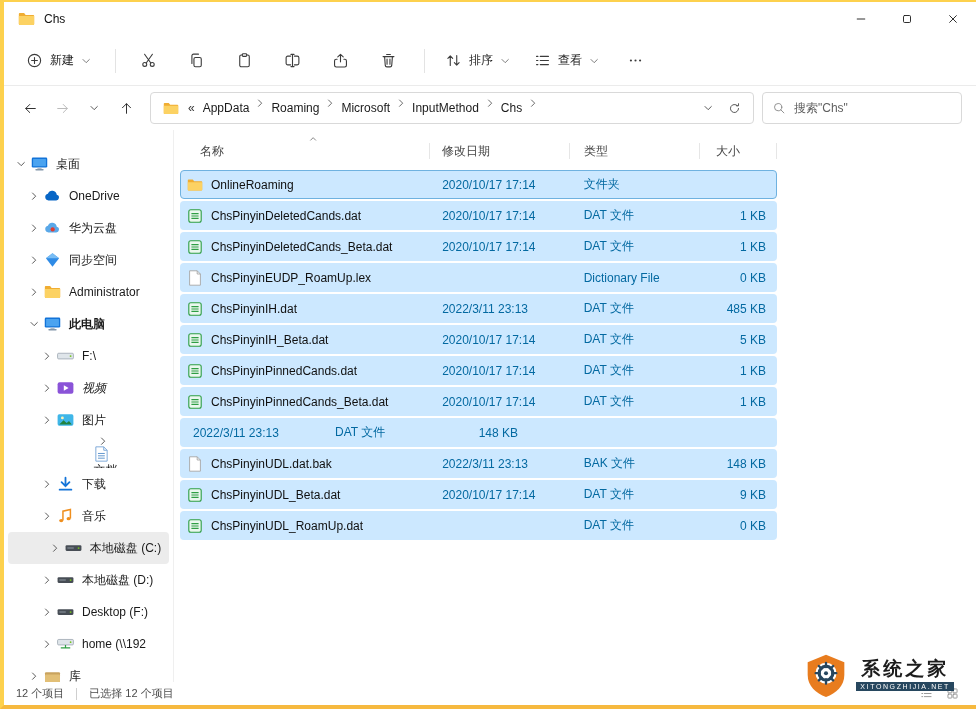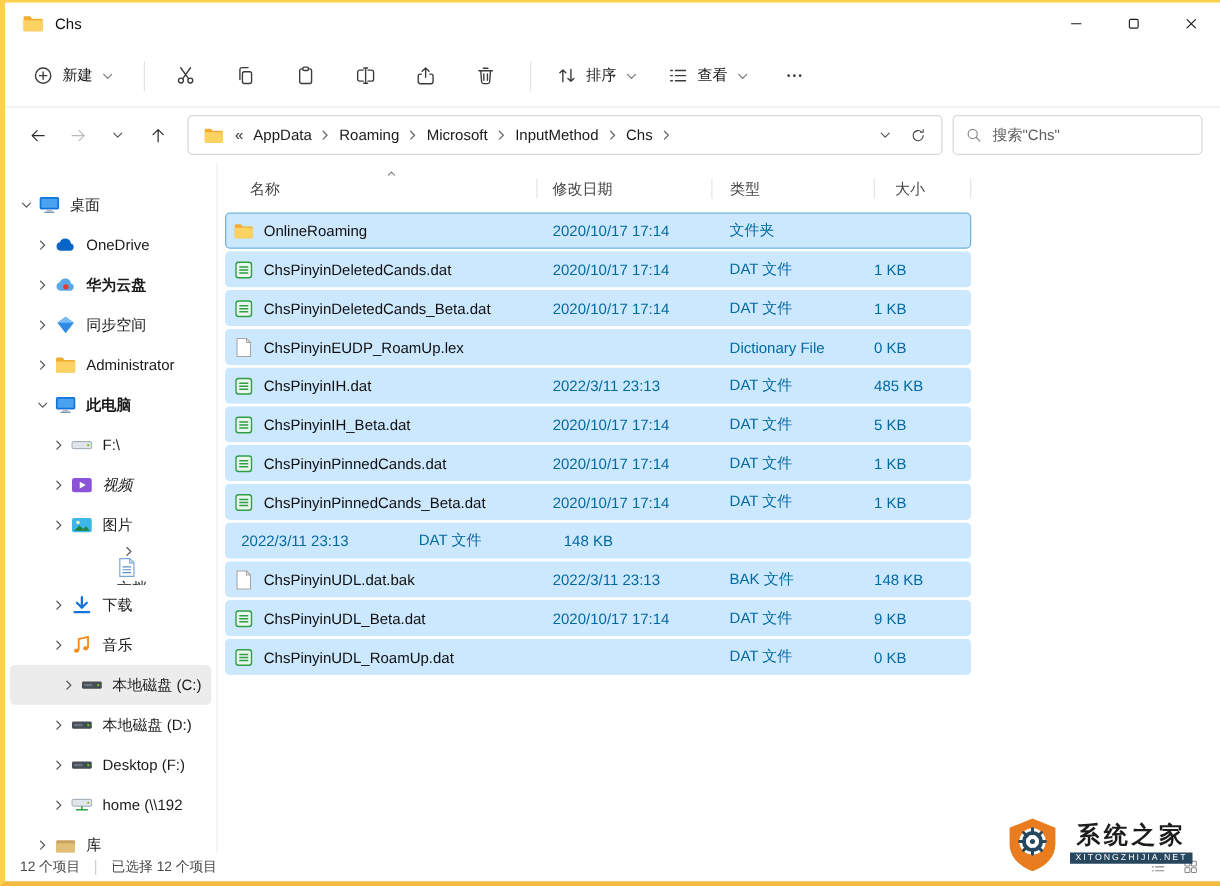--- a/index.html
+++ b/index.html
@@ -61,21 +61,21 @@
   .h-size{width:77px;padding-left:16px}
   .sort-ind{position:absolute;top:-3px;left:128px;width:10px;height:8px}
   .rows{margin-top:6px}
   .file-row{display:flex;height:29px;margin-bottom:2px;background:#cce8ff;border-radius:4px;width:597px;align-items:center;border:1px solid transparent}
   .file-row.focused{border-color:#6fb2e0}
   .cell{font-size:12px;color:#0369a1;white-space:nowrap;overflow:hidden}
   .c-name{width:250px;display:flex;align-items:center;gap:8px;padding-left:6px;color:#101010}
   .fic{width:16px;height:16px;flex:0 0 auto}
   .c-date{width:140px;padding-left:12px}
   .c-type{width:130px;padding-left:14px}
-  .c-size{width:77px;padding-right:10px}
+  .c-size{width:77px;text-align:right;padding-right:10px}
 
   
   .statusbar{height:23px;flex:0 0 auto;display:flex;align-items:center;padding:0 12px;font-size:11px;color:#4a4a4a;position:relative}
   .sb-sep{width:1px;height:12px;background:#cfcfcf;margin:0 12px}
   .sb-right{margin-left:auto;display:flex;gap:2px}
   .sb-btn{width:24px;height:19px;display:flex;align-items:center;justify-content:center;border:none;background:transparent;border-radius:3px}
   .sb-btn .sic{width:13px;height:13px;opacity:.8}
 
   
   .watermark{position:absolute;right:22px;bottom:8px;display:flex;align-items:center;gap:8px;z-index:5}
@@ -295,21 +295,21 @@
       </button>
 
     <div class="addressbar">
       <span class="addr-folder" data-icon="folder">
           <svg viewBox="0 0 20 16">
             <path d="M1 2a1 1 0 011-1h5.2L9 3.2H18a1 1 0 011 1V14a1 1 0 01-1 1H2a1 1 0 01-1-1z" fill="#f0ad32"></path>
             <path d="M1 4.6h18V14a1 1 0 01-1 1H2a1 1 0 01-1-1z" fill="#fcd263"></path>
           </svg>
         </span>
       <span class="crumb-prefix">«</span>
-      <span style="display:flex;align-items:center;min-width:0">
+      <span style="display:flex;min-width:0">
           <span class="crumb">AppData</span>
           <span class="crumb-sep" data-icon="crumbChev">
             <svg viewBox="0 0 12 12">
               <g fill="none" stroke="#6a6a6a" stroke-width="1.2" stroke-linecap="round" stroke-linejoin="round">
                 <path d="M4.2 2.4L8 6.2l-3.8 3.8"></path>
               </g>
             </svg>
           </span>
           <span class="crumb">Roaming</span>
           <span class="crumb-sep" data-icon="crumbChev">
@@ -406,21 +406,21 @@
               </g>
             </svg>
           </span>
           <span class="side-ic" data-icon="onedrive">
             <svg viewBox="0 0 20 13">
               <path d="M5.2 11.8a4 4 0 01-.6-7.9A5.4 5.4 0 0115 5.1a3.4 3.4 0 01-1 6.7z" fill="#0866c6"></path>
             </svg>
           </span>
           <span>OneDrive</span>
         </div>
-        <div class="side-item" style="padding-left: 21px; font-weight: bold;">
+        <div class="side-item" style="padding-left: 21px;">
           <span class="side-chev" data-icon="chevR">
             <svg viewBox="0 0 12 12">
               <g fill="none" stroke="#5a5a5a" stroke-width="1.2" stroke-linecap="round" stroke-linejoin="round">
                 <path d="M4.2 2.4L8 6.2l-3.8 3.8"></path>
               </g>
             </svg>
           </span>
           <span class="side-ic" data-icon="huawei">
             <svg viewBox="0 0 20 13">
               <path d="M5.2 11.8a4 4 0 01-.6-7.9A5.4 5.4 0 0115 5.1a3.4 3.4 0 01-1 6.7z" fill="#5aa8e8"></path>

